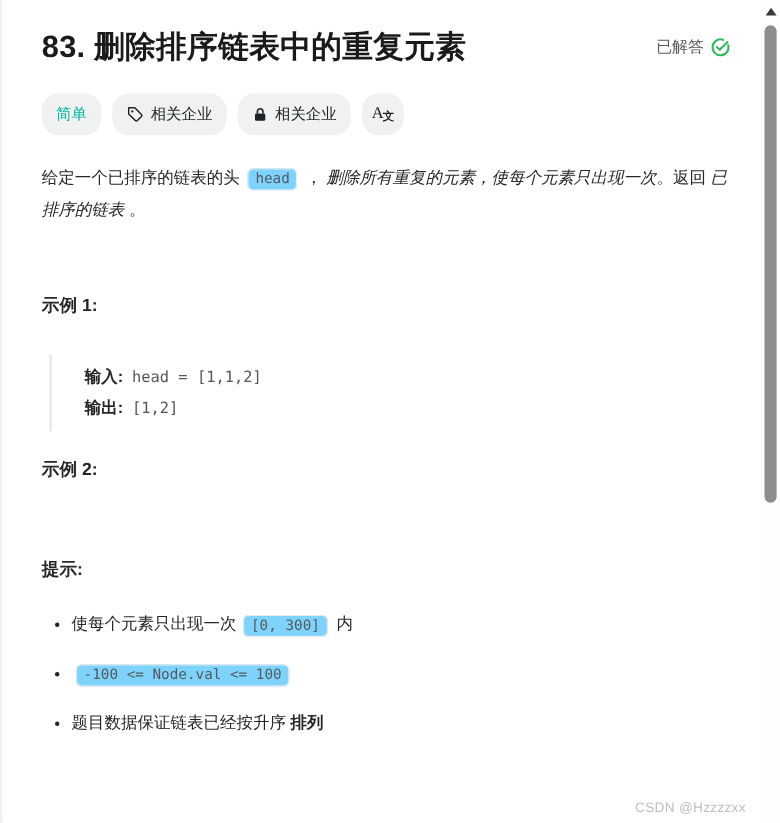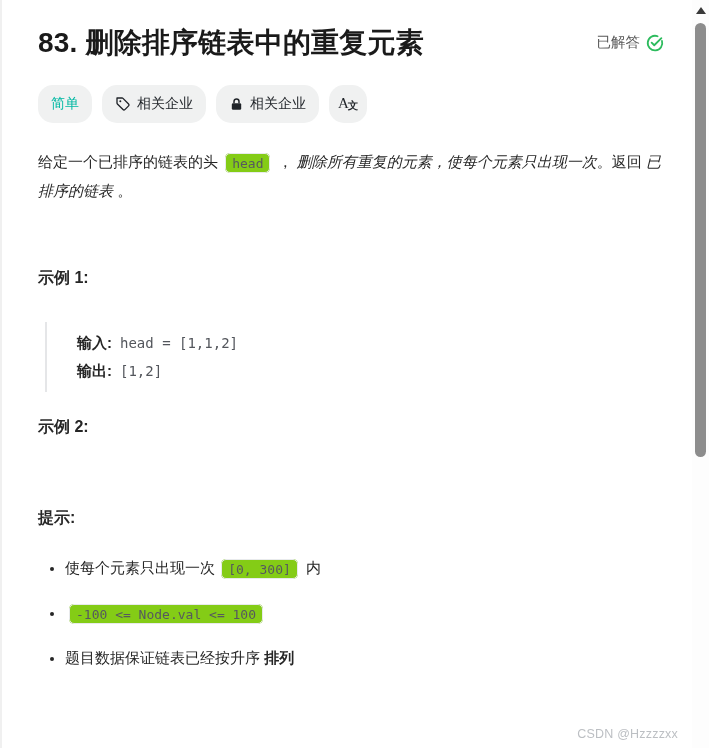--- a/index.html
+++ b/index.html
@@ -76,21 +76,21 @@
     font-size: 15px;
     line-height: 28px;
     color: #262626;
     max-width: 650px;
   }
   .description em { font-style: italic; }
   .inline-code {
     font-family: "DejaVu Sans Mono", "Liberation Mono", monospace;
     font-size: 13px;
     color: #56595e;
-    background: #84cc16;
+    background: #7dd3fc;
     border: 1px solid #e8eaec;
     border-radius: 5px;
     padding: 1.5px 6px;
     margin: 0 3px;
     white-space: nowrap;
   }
   
   .example-title {
     font-size: 16px;
     font-weight: 700;

